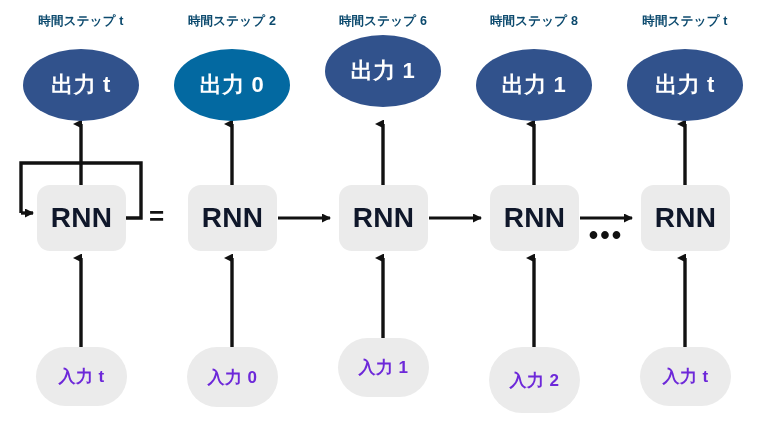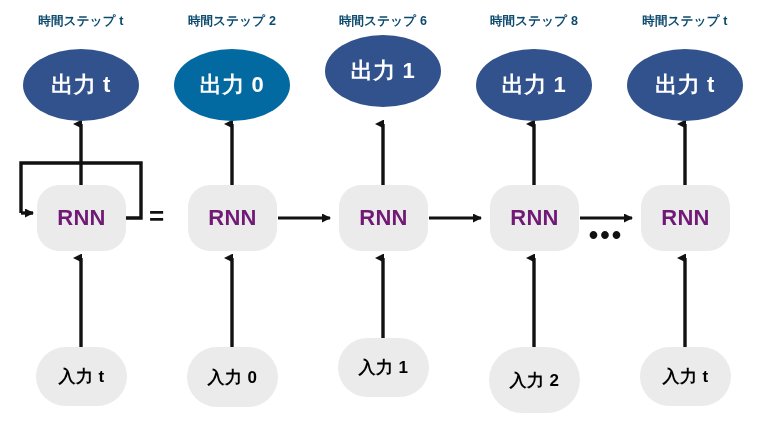--- a/index.html
+++ b/index.html
@@ -50,34 +50,34 @@
     font-size: 22px;
     font-weight: bold;
     letter-spacing: 0.5px;
     white-space: nowrap;
   }
   .rnn-node {
     position: absolute;
     display: flex;
     align-items: center;
     justify-content: center;
-    border-radius: 22px;
-    color: #701a75;
-    font-size: 22px;
+    border-radius: 13px;
+    color: #0f172a;
+    font-size: 28px;
     font-weight: bold;
     letter-spacing: 0.3px;
     white-space: nowrap;
   }
   .input-node {
     position: absolute;
     display: flex;
     align-items: center;
     justify-content: center;
     border-radius: 34px;
-    color: #000000;
+    color: #6d28d9;
     font-size: 17px;
     font-weight: bold;
     letter-spacing: 0.4px;
     white-space: nowrap;
   }
   .equals-sign {
     position: absolute;
     font-size: 26px;
     font-weight: bold;
     color: #111111;

